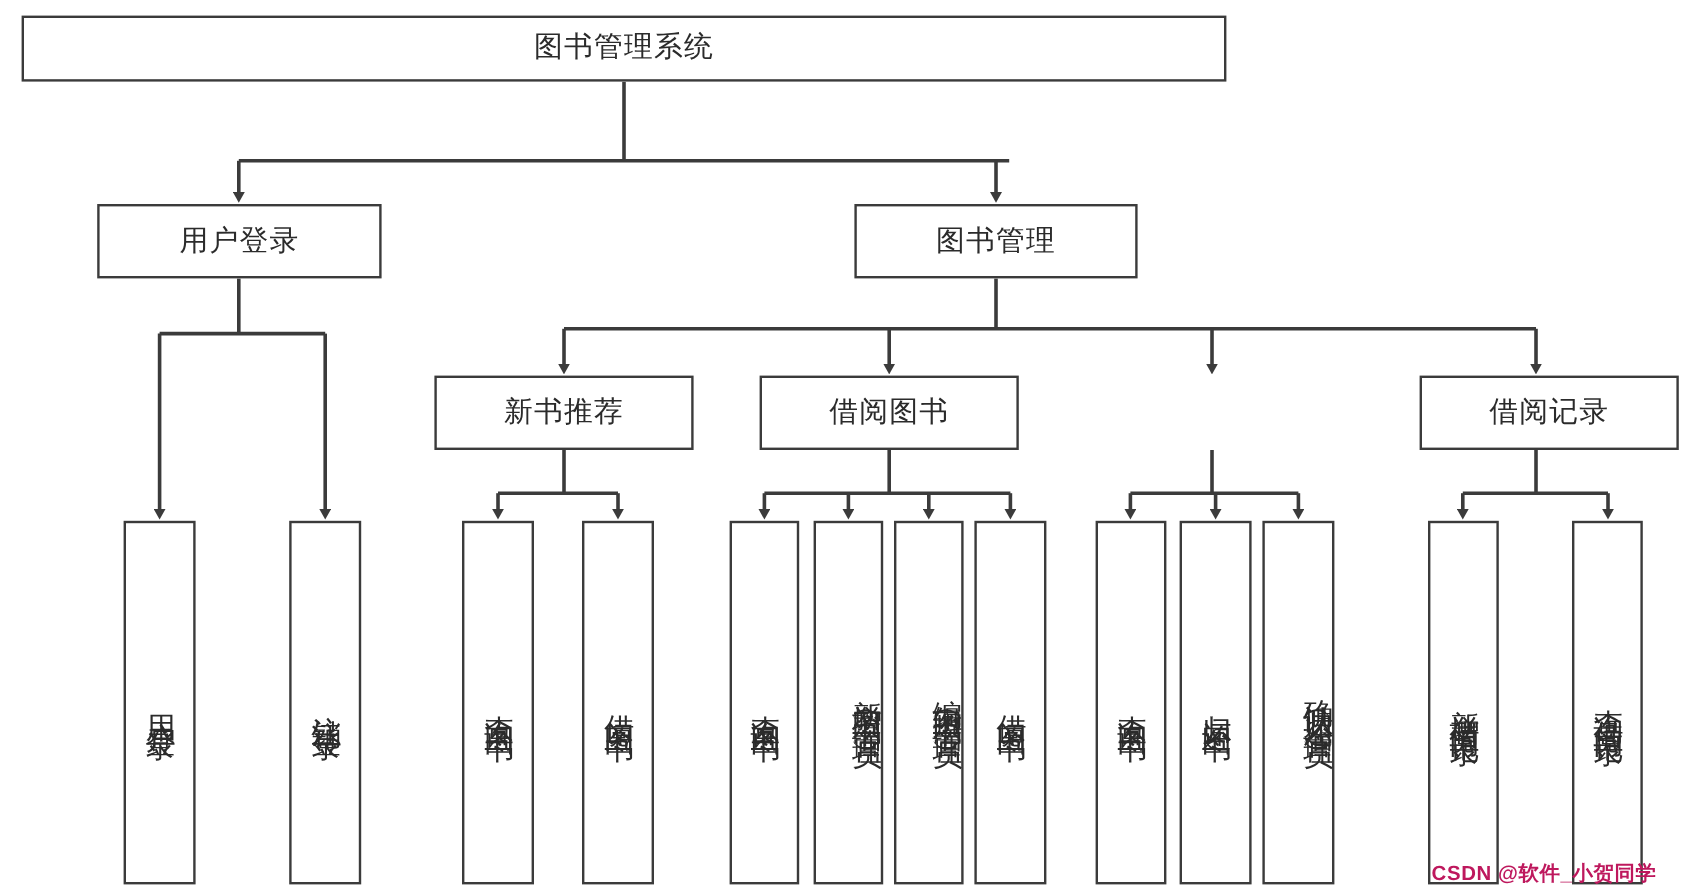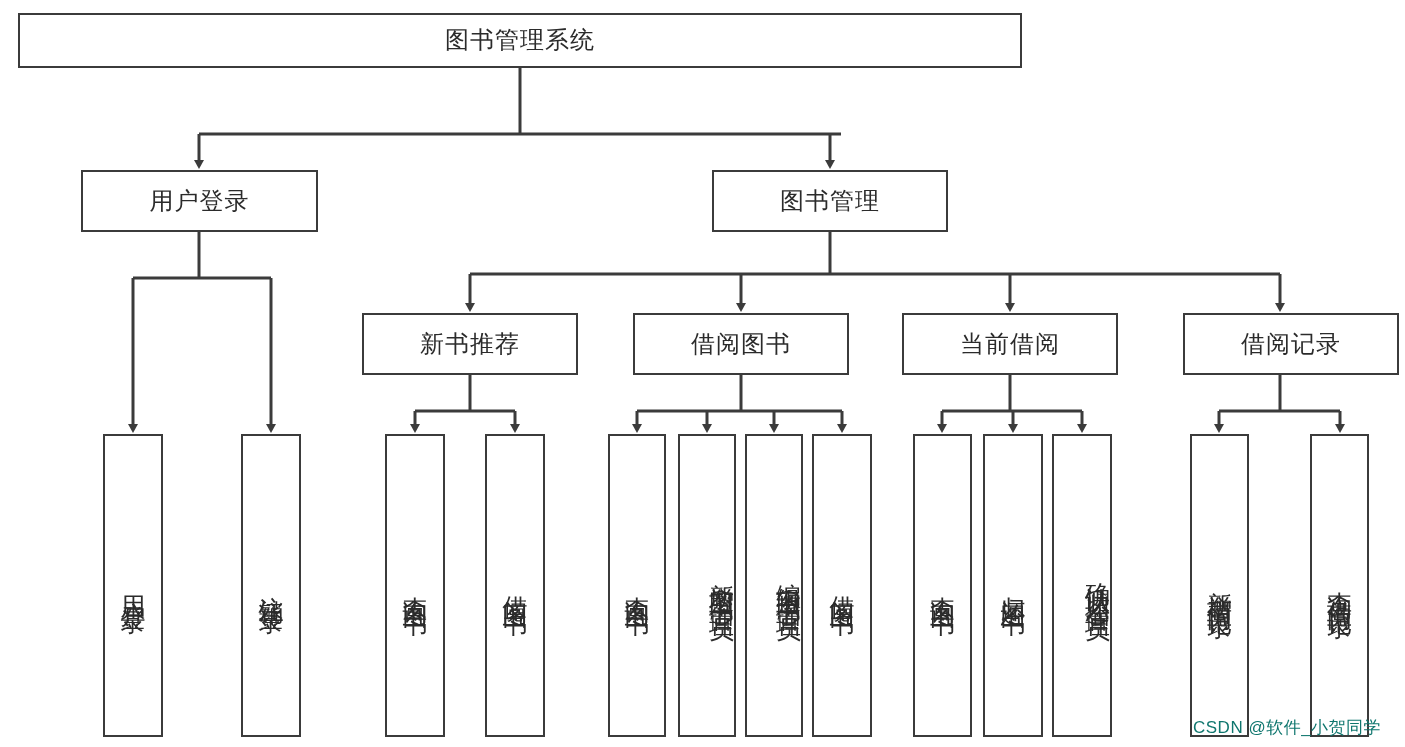--- a/index.html
+++ b/index.html
@@ -48,24 +48,25 @@
     line-height: 1;
     padding: 6px 0;
     align-items: flex-start;
     justify-content: center;
   }
   .node.v.topal {
     align-items: flex-start;
   }
   .watermark {
     position: absolute;
-    color: #0f766e;
+    color: #be185d;
     font-size: 17px;
     white-space: nowrap;
     letter-spacing: 0.5px;
+    font-weight: bold;
   }
 </style>
 </head>
 <body>
 
 <div id="canvas">
 
   <svg id="wires" xmlns="http://www.w3.org/2000/svg">
     <defs>
       <marker id="arrow" markerWidth="9" markerHeight="10" refX="1" refY="5" orient="auto" markerUnits="userSpaceOnUse">
@@ -116,21 +117,20 @@
     </g>
   </svg>
 
   <div class="node h" style="left:18px; top:13px; width:1004px; height:55px;">图书管理系统</div>
 
   <div class="node h" style="left:81px; top:170px; width:237px; height:62px;">用户登录</div>
   <div class="node h" style="left:362px; top:313px; width:216px; height:62px;">新书推荐</div>
 
   <div class="node h" style="left:712px; top:170px; width:236px; height:62px;">图书管理</div>
   <div class="node h" style="left:633px; top:313px; width:216px; height:62px;">借阅图书</div>
-  <div class="node h" style="left:902px; top:313px; width:216px; height:62px;">当前借阅</div>
   <div class="node h" style="left:1172px; top:313px; width:216px; height:62px;margin-left:11px;">借阅记录</div>
 
   <div class="node v" style="left:103px; top:434px; width:60px; height:303px; align-items:center;">用户登录</div>
   <div class="node v" style="left:241px; top:434px; width:60px; height:303px; align-items:center;">注销登录</div>
 
   <div class="node v" style="left:385px; top:434px; width:60px; height:303px; align-items:center;">查询图书</div>
   <div class="node v" style="left:485px; top:434px; width:60px; height:303px; align-items:center;">借阅图书</div>
 
   <div class="node v" style="left:608px; top:434px; width:58px; height:303px; align-items:center;">查询图书</div>
   <div class="node v topal" style="left:678px; top:434px; width:58px; height:303px;">新增图书（管理员）</div>

